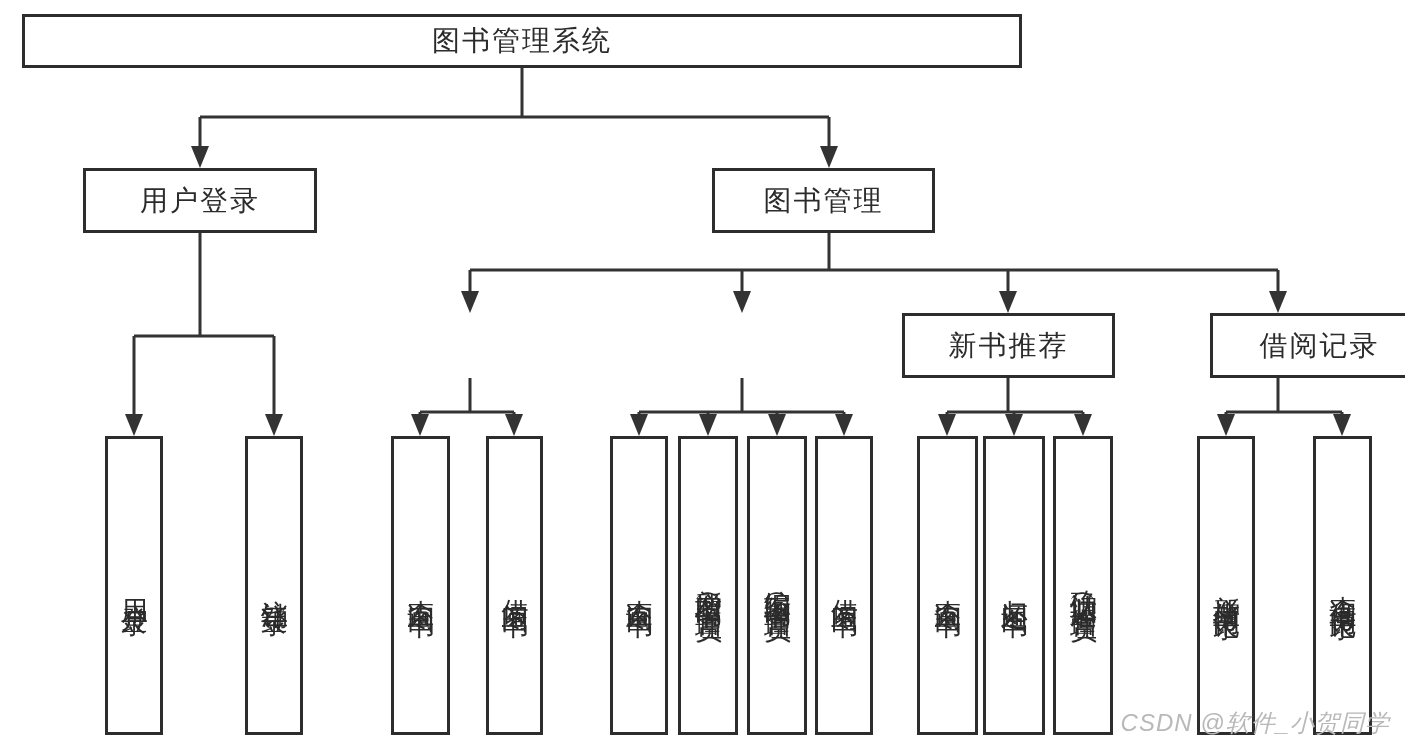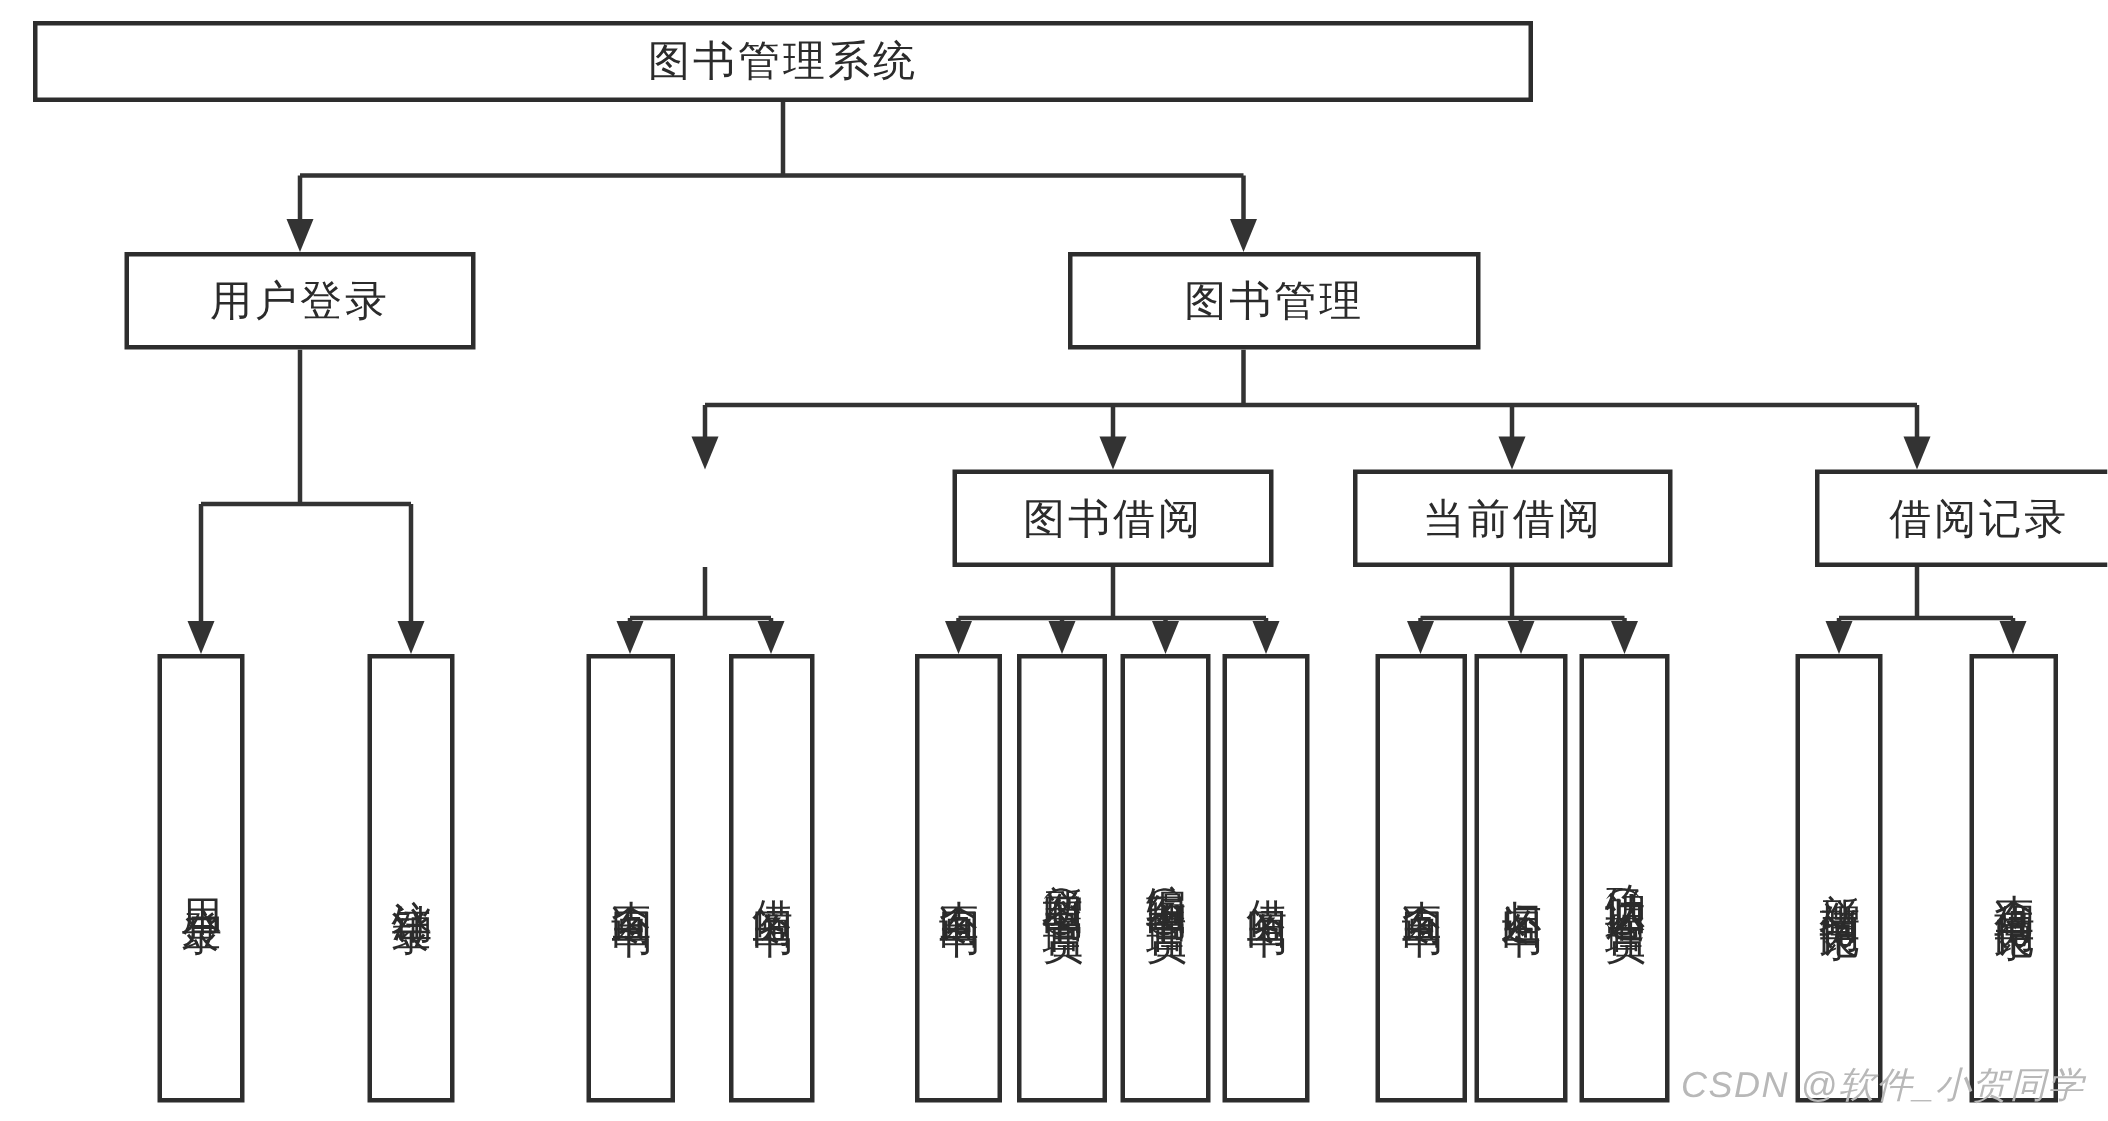--- a/index.html
+++ b/index.html
@@ -67,29 +67,26 @@
     <polygon points="1333,414 1351,414 1342,436"></polygon>
   </svg>
 
   <div class="box" style="left:22px;top:14px;width:1000px;height:54px">
     <span class="hlabel">图书管理系统</span>
   </div>
 
   <div class="box" style="left:83px;top:168px;width:234px;height:65px">
     <span class="hlabel">用户登录</span>
   </div>
-  <div class="box" style="left:712px;top:168px;width:275px;height:65px">
+  <div class="box" style="left:712px;top:168px;width:223px;height:65px">
     <span class="hlabel">图书管理</span>
   </div>
 
-  <div class="box" style="left:635px;top:313px;width:214px;height:65px">
-    <span class="hlabel">图书借阅</span>
-  </div>
   <div class="box" style="left:902px;top:313px;width:213px;height:65px">
-    <span class="hlabel">当前借阅</span>
+    <span class="hlabel">新书推荐</span>
   </div>
   <div class="box" style="left:1210px;top:313px;width:219px;height:65px">
     <span class="hlabel">借阅记录</span>
   </div>
 
   <div class="box leaf" style="left:105px;top:436px;width:58px;height:299px">
     <span class="vlabel">用户登录</span>
   </div>
   <div class="box leaf" style="left:245px;top:436px;width:58px;height:299px">
     <span class="vlabel">注销登录</span>

